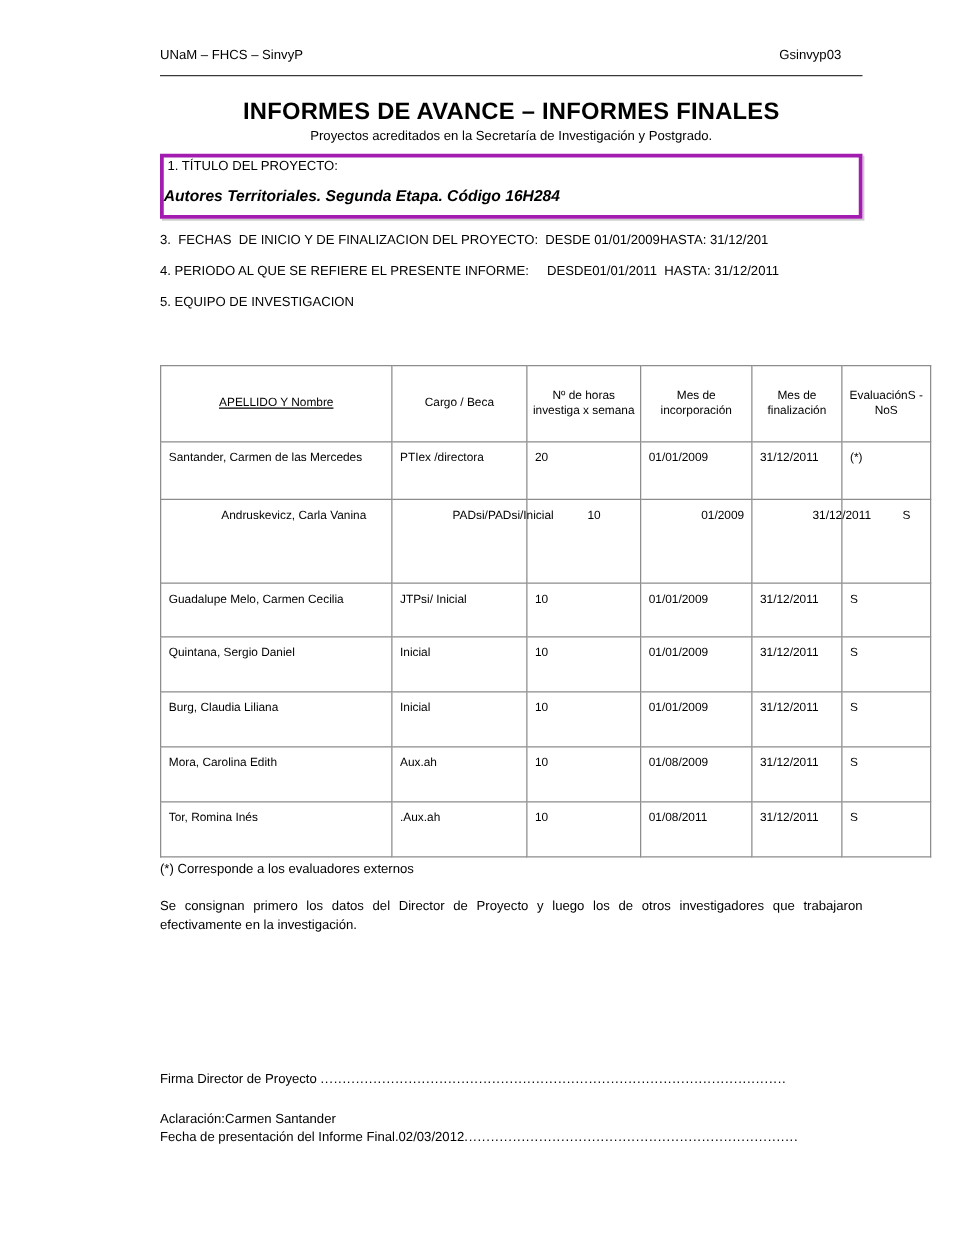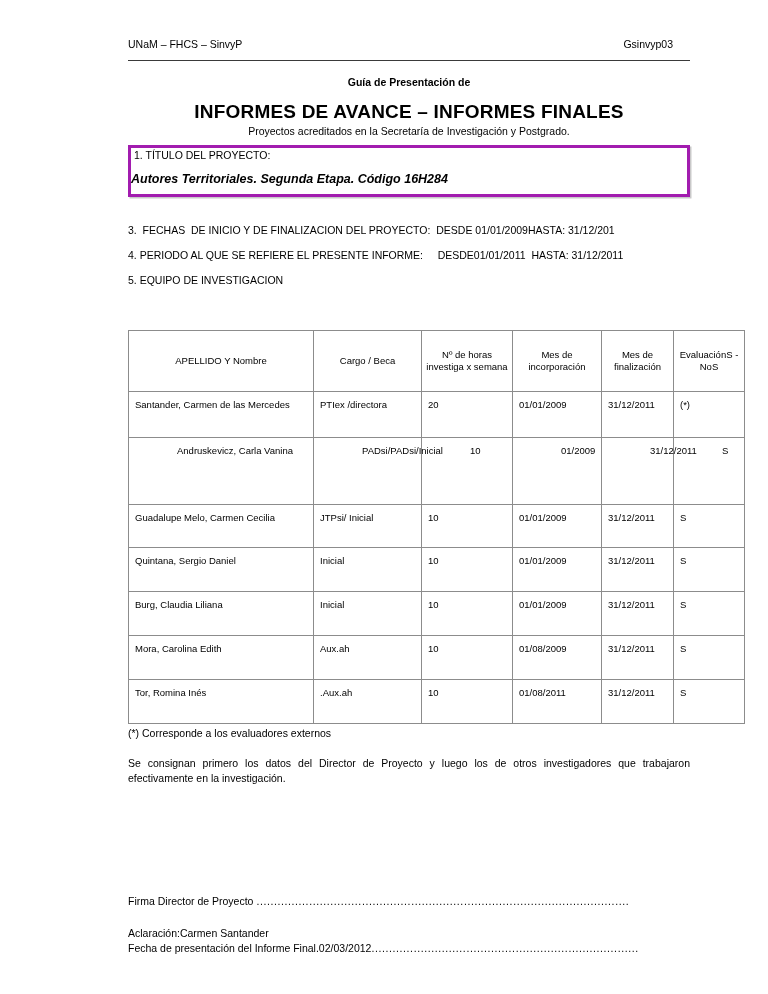--- a/index.html
+++ b/index.html
@@ -104,21 +104,21 @@
     font-weight: bold;
     font-style: italic;
   }
 
   
   .info-line {
     font-size: 10.5px;
     margin-top: 13px;
     white-space: pre;
   }
-  .info-line.first { margin-top: 27px; }
+  .info-line.first { margin-top: 11px; }
 
   
   .team-table {
     margin-top: 44px;
     border-collapse: collapse;
     width: 562px;
     table-layout: fixed;
     font-size: 9.5px;
   }
   .team-table td, .team-table th {
@@ -127,21 +127,21 @@
     padding: 7px 6px 4px 6px;
     font-weight: normal;
   }
   .team-table thead th {
     text-align: center;
     vertical-align: middle;
     height: 52px;
     padding: 4px 4px;
     line-height: 1.25;
   }
-  .team-table thead th.col-name { text-align: center; }
+  .team-table thead th.col-name { text-align: center; text-decoration: underline; }
   .team-table tbody td { line-height: 1.3; }
   .team-table tbody td.name-cell { text-align: justify; text-align-last: left; }
   .col-name      { width: 176px; }
   .col-cargo     { width: 99px; }
   .col-horas     { width: 82px; }
   .col-incorp    { width: 80px; }
   .col-finaliz   { width: 63px; }
   .col-eval      { width: 62px; }
 
   tr.r-h1 td { height: 34px; }
@@ -182,21 +182,20 @@
 
 <div class="page">
   <div class="content">
 
     <div class="doc-header">
       <span class="hdr-left">UNaM – FHCS – SinvyP</span>
       <span class="hdr-right">Gsinvyp03</span>
       <div class="hdr-rule"></div>
     </div>
 
-    <div class="subtitle-small">Guía de Presentación de</div>
     <div class="main-title">INFORMES  DE AVANCE – INFORMES FINALES</div>
     <div class="subtitle-line">Proyectos acreditados en la Secretaría de Investigación y Postgrado.</div>
 
     <div class="title-box">
       <span class="box-label">1. TÍTULO DEL PROYECTO:</span>
       <span class="box-value">Autores Territoriales. Segunda Etapa. Código 16H284</span>
     </div>
 
     <div class="info-line first">3.  FECHAS  DE INICIO Y DE FINALIZACION DEL PROYECTO:  DESDE 01/01/2009HASTA: 31/12/201</div>
     <div class="info-line">4. PERIODO AL QUE SE REFIERE EL PRESENTE INFORME:     DESDE01/01/2011  HASTA: 31/12/2011</div>

